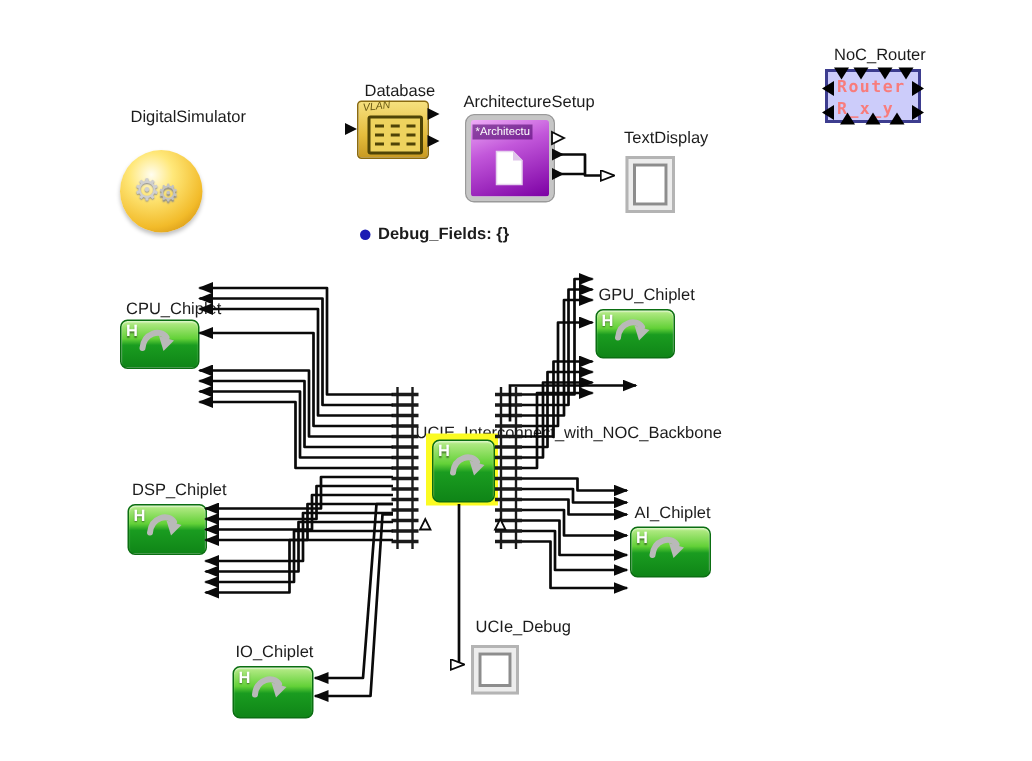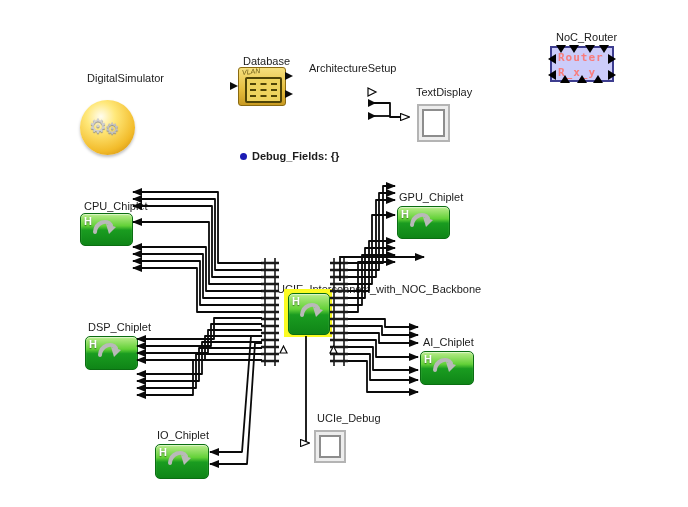--- a/index.html
+++ b/index.html
@@ -67,20 +67,27 @@
   <div class="db" style="left:238px;top:67px;width:46px;height:37px;">
     <span class="tag">VLAN</span>
     <span class="tbl">
       <i style="top:4px;"></i>
         <i style="top:10px;"></i>
         <i style="top:16px;"></i>
     </span>
   </div>
 
   <div class="lbl" style="left:309px;top:62px;">ArchitectureSetup</div>
+  <div class="arch" style="left:311px;top:77px;width:52px;height:51px;">
+    <span class="tag">*Architectu</span>
+    <svg class="doc" viewBox="0 0 19 24">
+      <path d="M1,1 h11 l6,6 v16 h-17 z" fill="#ffffff" stroke="#e6d2ee" stroke-width="1"></path>
+      <path d="M12,1 l6,6 h-6 z" fill="#e0c5ea"></path>
+    </svg>
+  </div>
 
   <div class="lbl" style="left:416px;top:86px;">TextDisplay</div>
   <div class="dispbox" style="left:417px;top:104px;width:33px;height:38px;">
       <div class="inner"></div>
     </div>
 
   <div class="lbl" style="left:556px;top:31px;">NoC_Router</div>
   <div class="router" style="left:550px;top:46px;width:64px;height:36px;">
     <div class="rt">
       <span>Router</span><br>

